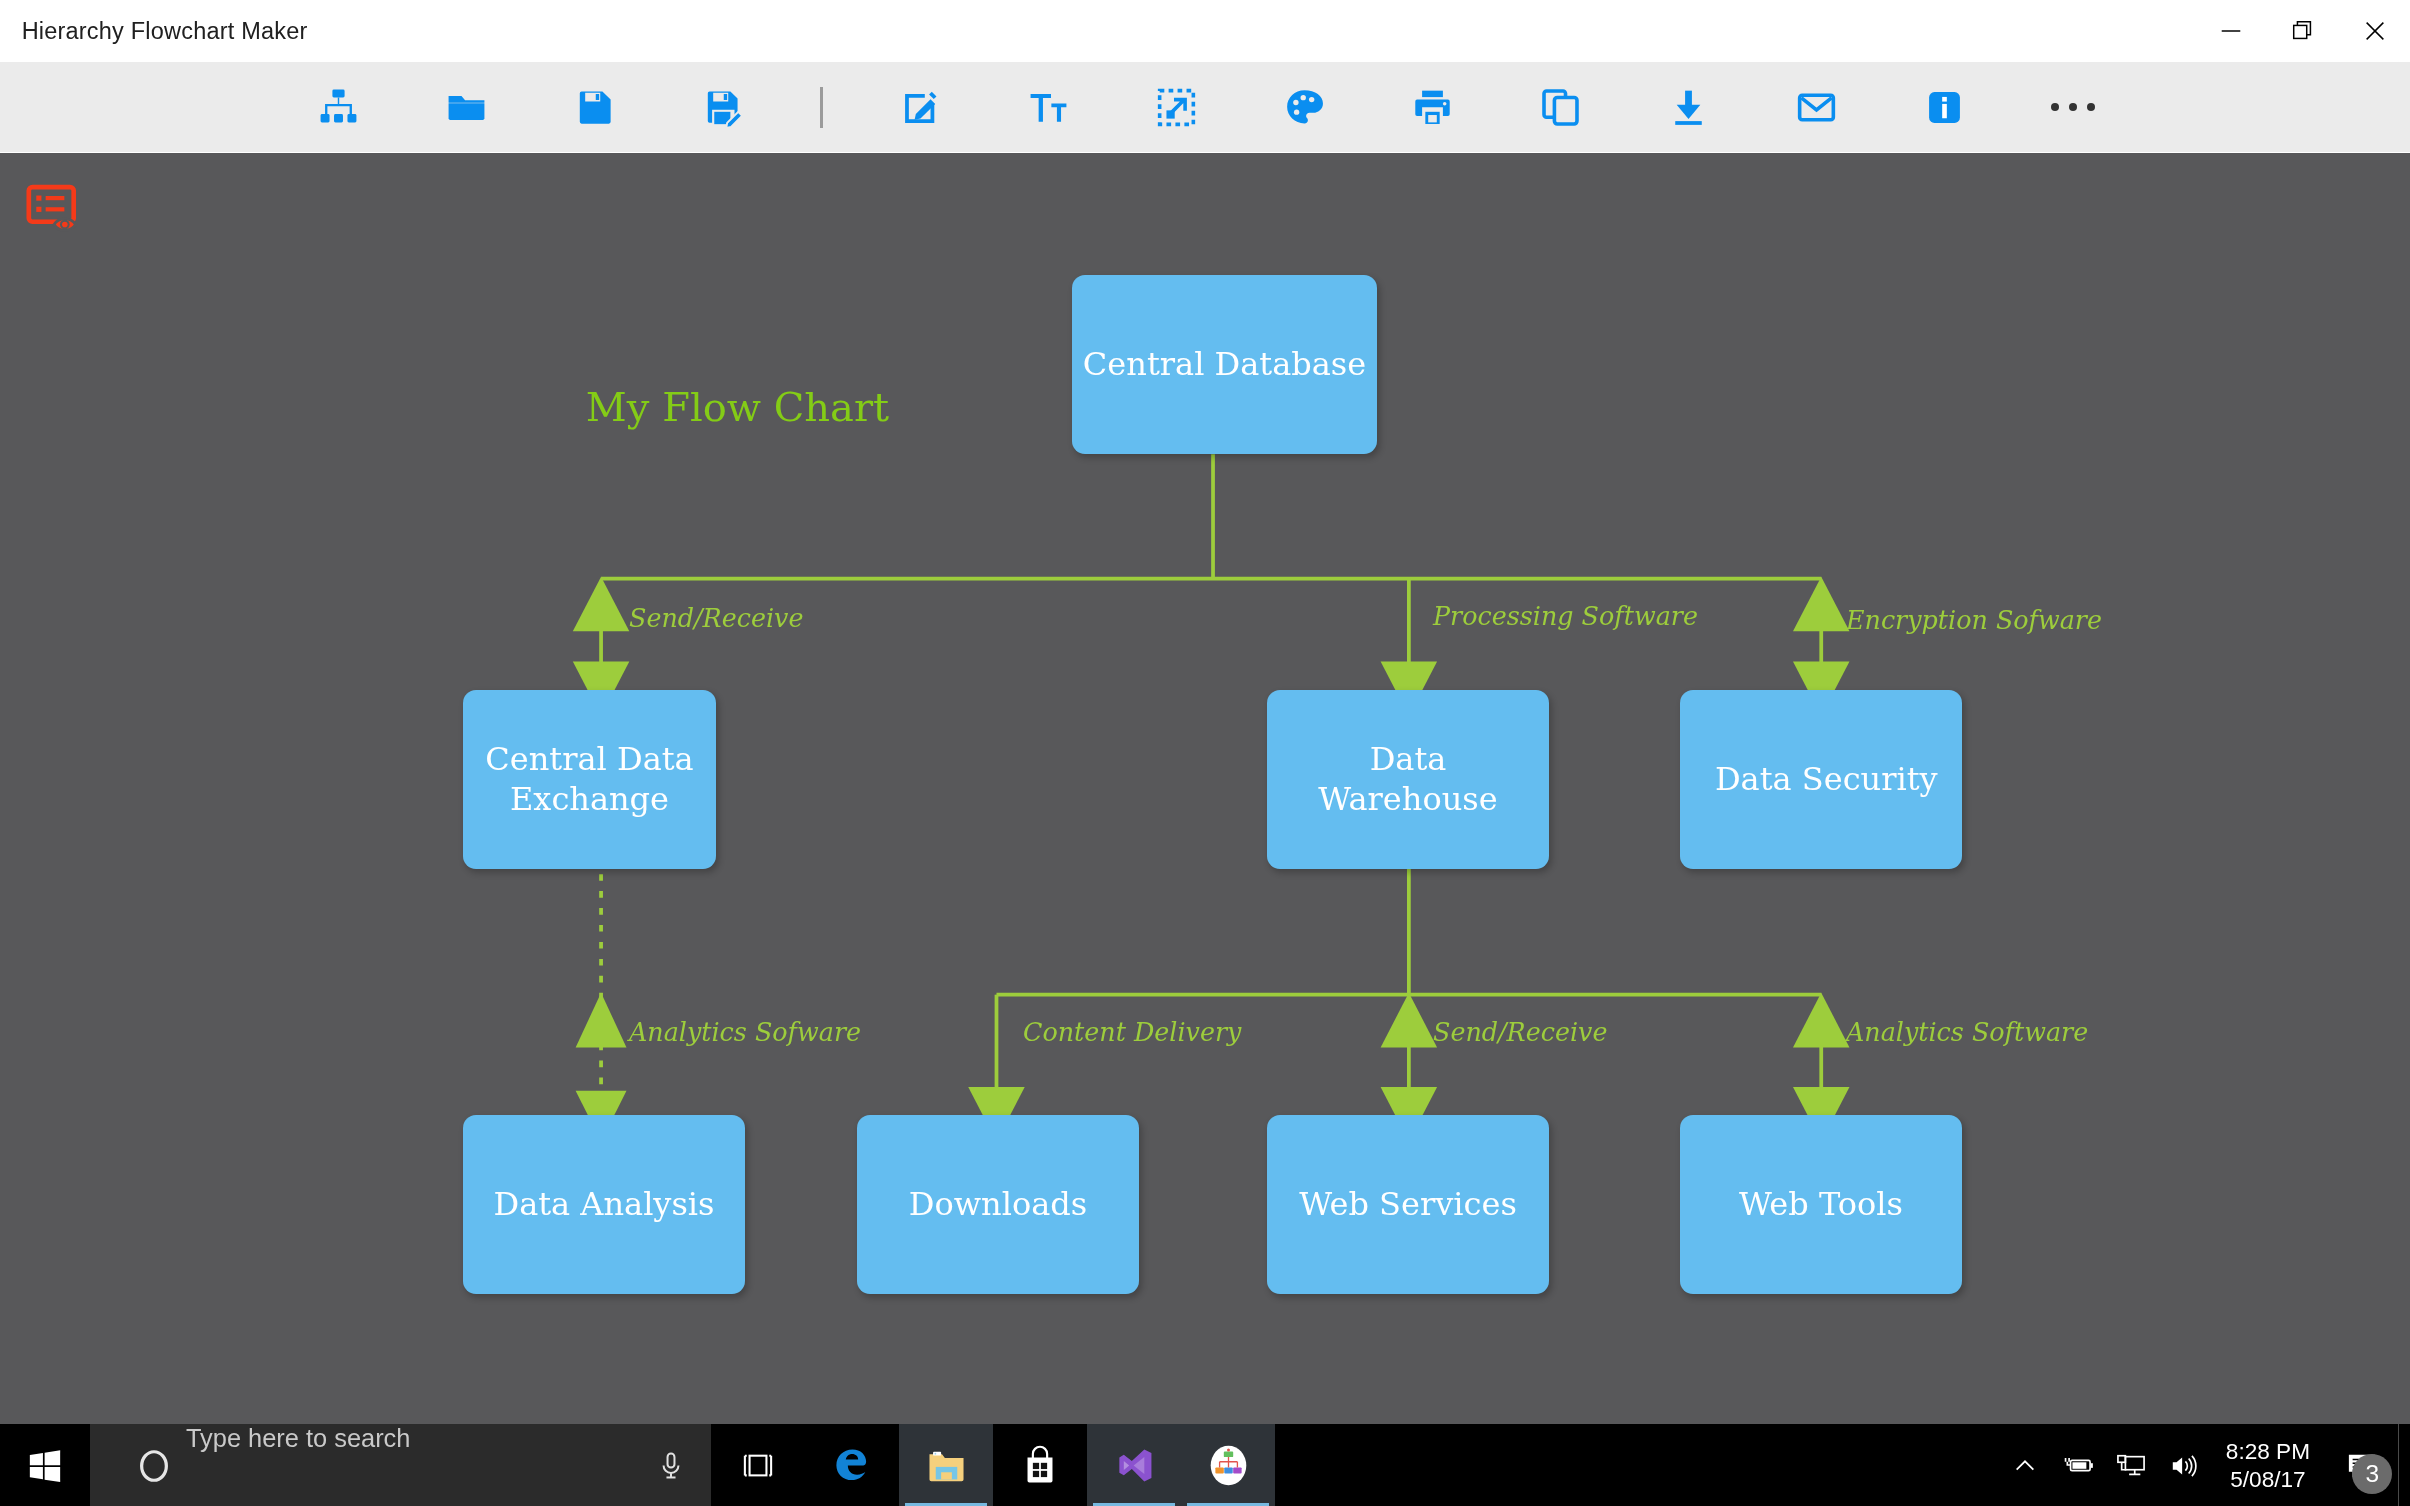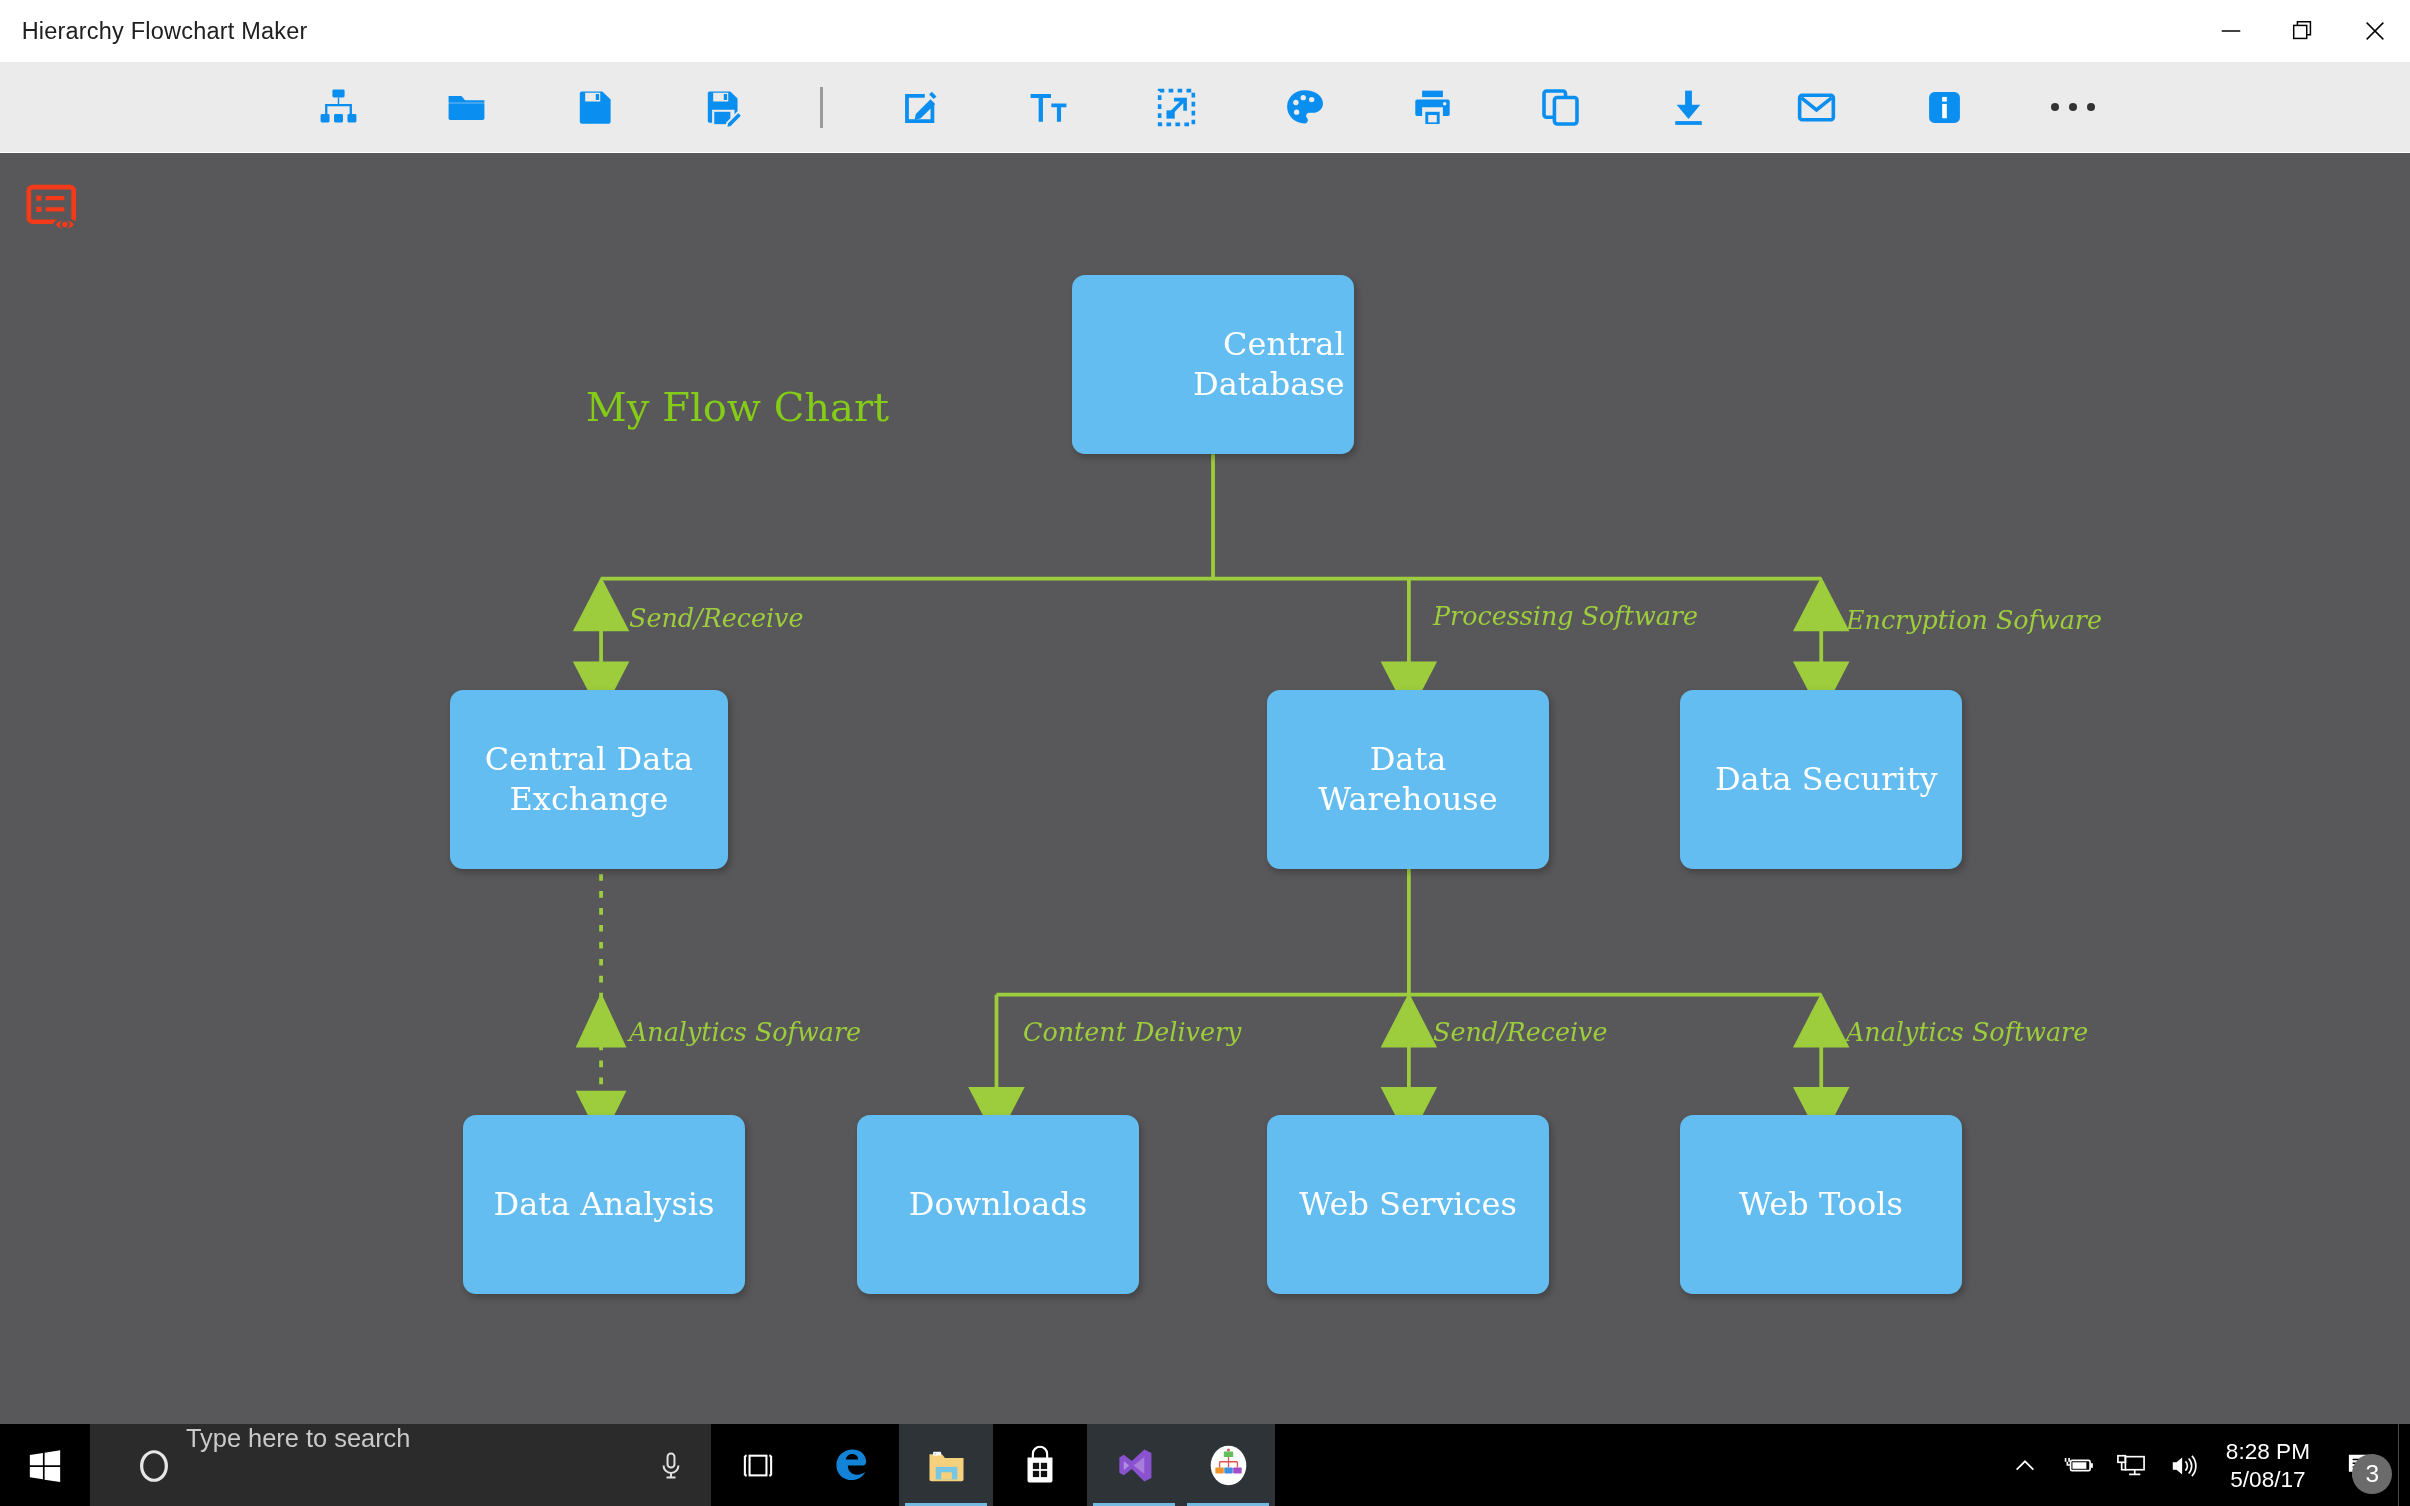--- a/index.html
+++ b/index.html
@@ -360,25 +360,25 @@
         <polygon points="638,1156 665,1208 611,1208" transform="translate(0,-394) scale(1,-1) translate(0,-1570)" opacity="0"></polygon>
         <polygon points="638,1158 665,1212 611,1212" opacity="0"></polygon>
       </g>
 
       <polygon points="638,1154 665,1208 611,1208" fill="#9dcd3c" opacity="0"></polygon>
       <polygon points="638,1154 665,1208 611,1208" fill="none"></polygon>
       <polygon points="638,1154 665,1208 611,1208" fill="none"></polygon>
       <polygon points="638,892 665,950 611,950" fill="#9dcd3c"></polygon>
     </svg>
 
-    <div class="node" style="left:1072px; top:122px; width:282px; height:179px;text-align:right;">
+    <div class="node" style="left:1072px; top:122px; width:305px; height:179px;text-align:right;">
       <span>Central Database</span>
     </div>
 
-    <div class="node" style="left:450px; top:537px; width:278px; height:179px;">
+    <div class="node" style="left:463px; top:537px; width:253px; height:179px;">
       <span>Central Data<br>Exchange</span>
     </div>
 
     <div class="node" style="left:1267px; top:537px; width:282px; height:179px;">
       <span>Data Warehouse</span>
     </div>
 
     <div class="node" style="left:1680px; top:537px; width:282px; height:179px;padding-left:20px;">
       <span>Data Security</span>
     </div>

